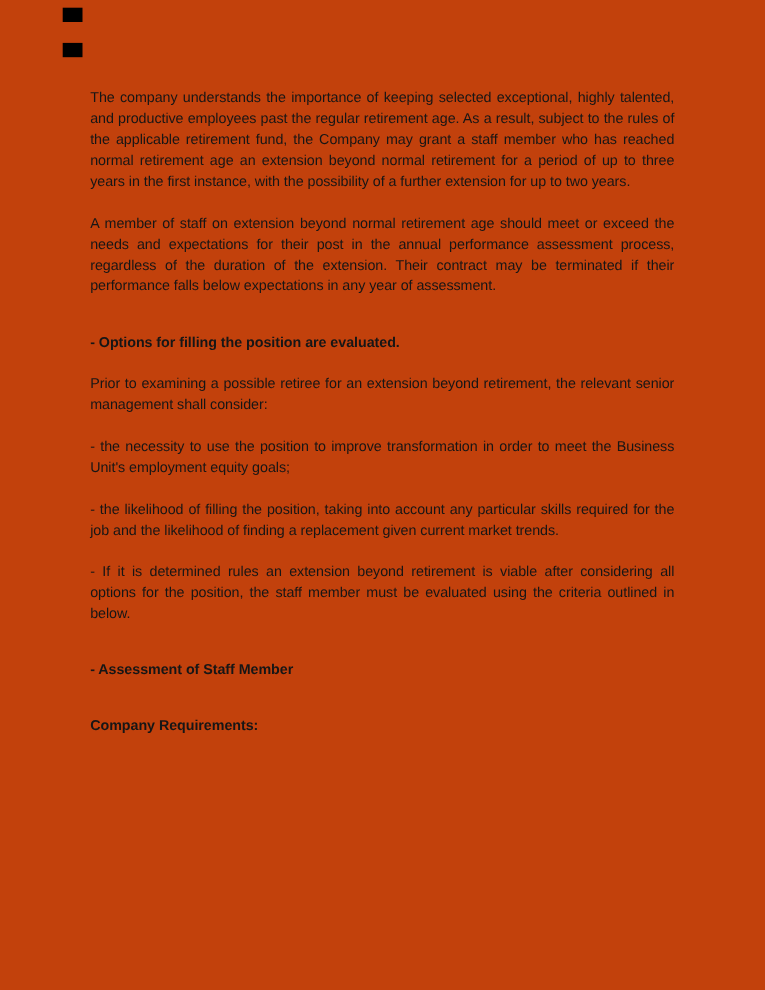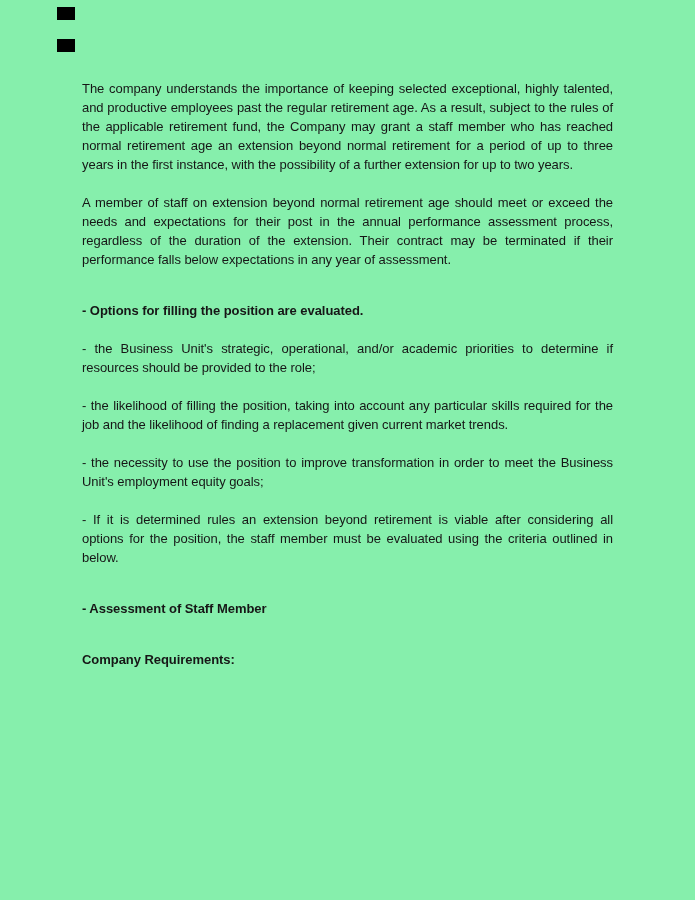--- a/index.html
+++ b/index.html
@@ -4,21 +4,21 @@
 <style>
   html, body {
     margin: 0;
     padding: 0;
     background: #ffffff;
   }
   .page {
     position: relative;
     width: 695px;
     height: 900px;
-    background: #86efac;
+    background: #c2410c;
     overflow: hidden;
     font-family: "Liberation Sans", sans-serif;
     text-decoration: underline;
   }
   .redaction-mark {
     position: absolute;
     left: 57px;
     width: 18px;
     height: 13px;
     background: #000000;
@@ -56,26 +56,26 @@
   <div class="redaction-mark second"></div>
 
   <div class="content">
     <p>The company understands the importance of keeping selected exceptional, highly talented, and productive employees past the regular retirement age. As a result, subject to the rules of the applicable retirement fund, the Company may grant a staff member who has reached normal retirement age an extension beyond normal retirement for a period of up to three years in the first instance, with the possibility of a further extension for up to two years.</p>
 
     <p>A member of staff on extension beyond normal retirement age should meet or exceed the needs and expectations for their post in the annual performance assessment process, regardless of the duration of the extension. Their contract may be terminated if their performance falls below expectations in any year of assessment.</p>
 
 
     <p class="bold">- Options for filling the position are evaluated.</p>
 
+    <p>Prior to examining a possible retiree for an extension beyond retirement, the relevant senior management shall consider:</p>
 
-    <p>- the Business Unit's strategic, operational, and/or academic priorities to determine if resources should be provided to the role;</p>
+
+    <p>- the necessity to use the position to improve transformation in order to meet the Business Unit's employment equity goals;</p>
 
     <p>- the likelihood of filling the position, taking into account any particular skills required for the job and the likelihood of finding a replacement given current market trends.</p>
-
-    <p>- the necessity to use the position to improve transformation in order to meet the Business Unit's employment equity goals;</p>
 
     <p>- If it is determined rules an extension beyond retirement is viable after considering all options for the position, the staff member must be evaluated using the criteria outlined in below.</p>
 
     <p class="bold">- Assessment of Staff Member</p>
 
     <p class="bold">Company Requirements:</p>
 
   </div>
 </div>
 

